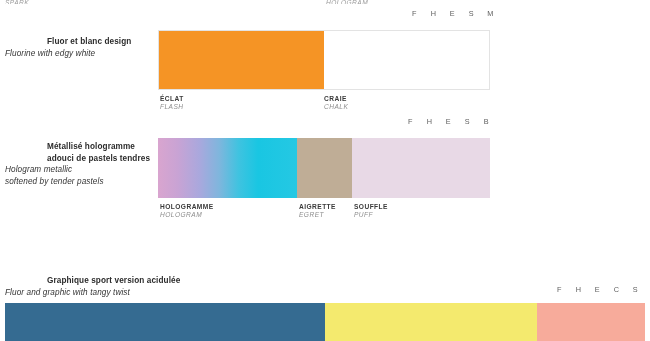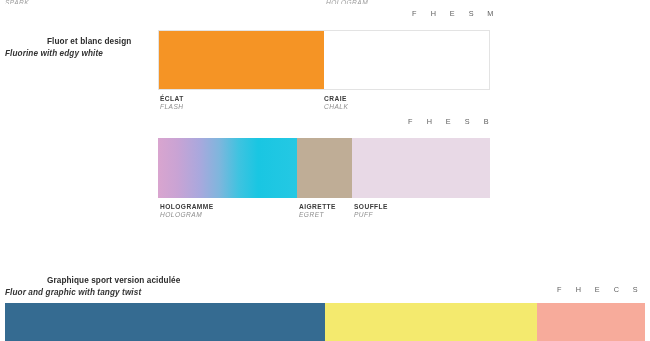--- a/index.html
+++ b/index.html
@@ -19,21 +19,21 @@
 
   
   .desc {
     position: absolute;
     font-size: 8.2px;
     line-height: 11.6px;
     color: #2b2b2b;
     letter-spacing: .1px;
   }
   .desc .fr { font-weight: 700; display: block; white-space: pre-line; padding-left: 42px; }
-  .desc .en { font-style: italic; font-weight: 700; display: block; white-space: pre-line; color: #343434; }
+  .desc .en { font-style: italic; font-weight: 400; display: block; white-space: pre-line; color: #343434; }
 
   .swatch-caption {
     position: absolute;
     font-size: 6.6px;
     line-height: 8.4px;
     letter-spacing: .45px;
     color: #3a3a3a;
   }
   .swatch-caption .fr { display: block; font-weight: 700; }
   .swatch-caption .en { display: block; font-style: italic; font-weight: 400; color: #8d8d8d; }
@@ -122,20 +122,26 @@
   </div>
 
   <div class="letter-row" style="left:401px; top:117px;">
     <span>F</span>
     <span>H</span>
     <span>E</span>
     <span>S</span>
     <span>B</span>
   </div>
 
+  <div class="desc" style="left:5px; top:141px; width:150px;">
+    <span class="fr">Métallisé hologramme
+adouci de pastels tendres</span>
+    <span class="en">Hologram metallic
+softened by tender pastels</span>
+  </div>
 
   <div class="bar" style="left:158px; top:138px; width:332px; height:60px;">
     <div class="sw-holo" style="width:139px;"></div>
     <div class="sw-aigrette" style="width:55px;"></div>
     <div class="sw-souffle" style="width:138px;"></div>
   </div>
 
   <div class="swatch-caption" style="left:160px; top:203px;">
     <span class="fr">HOLOGRAMME</span>
     <span class="en">HOLOGRAM</span>

